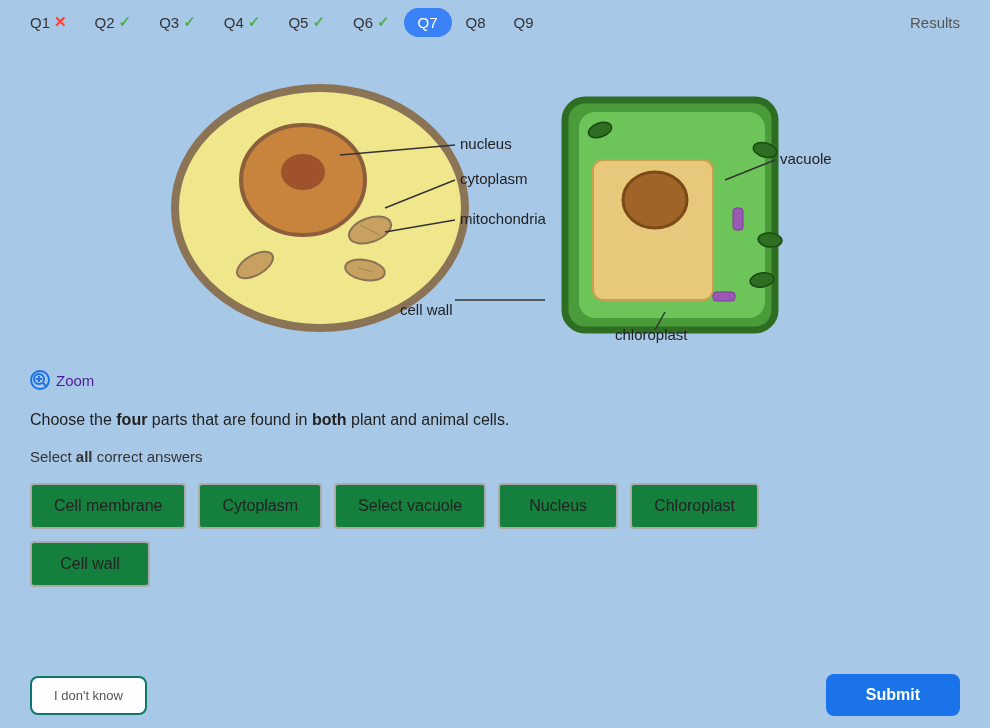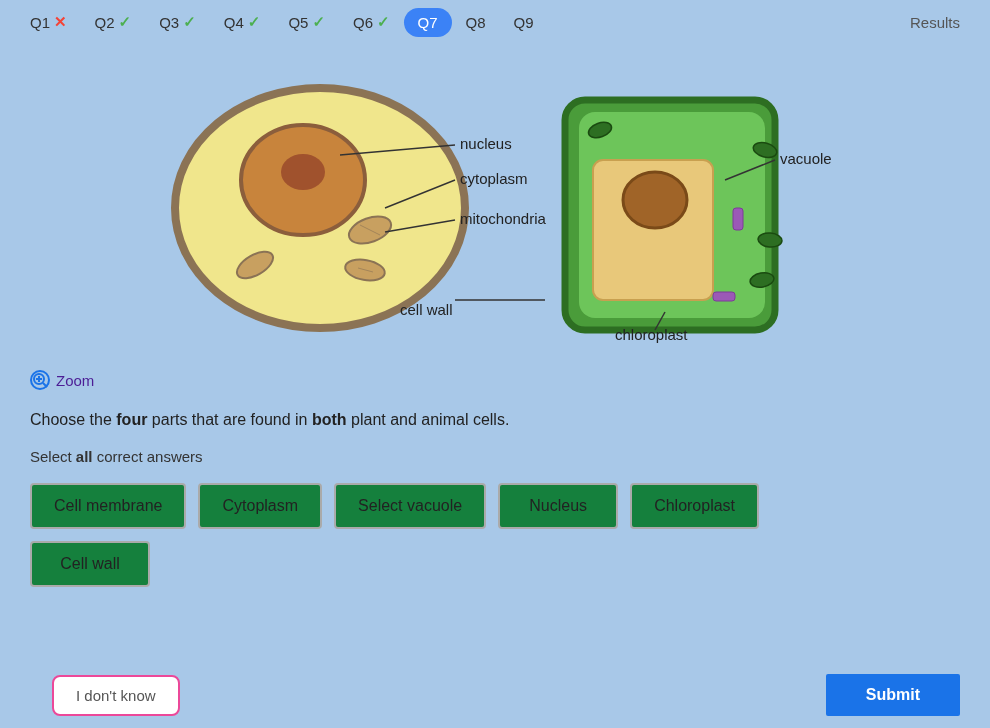--- a/index.html
+++ b/index.html
@@ -146,33 +146,32 @@
       left: 0;
       right: 0;
       display: flex;
       justify-content: space-between;
       align-items: center;
       padding: 12px 30px;
       background: transparent;
     }
 
     .dont-know-btn {
-      border: 2px solid #ec4899;
+      border: 2px solid #0f766e;
       border-radius: 8px;
       padding: 10px 22px;
-      font-size: 15px;
+      font-size: 13px;
       background: white;
       cursor: pointer;
       color: #555;
-      margin-left: 22px;
     }
 
     .submit-btn {
       border: none;
-      border-radius: 2px;
+      border-radius: 8px;
       padding: 12px 40px;
       font-size: 16px;
       background: #1a73e8;
       color: white;
       cursor: pointer;
       font-weight: bold;
     }
   </style>
 </head>
 <body>

